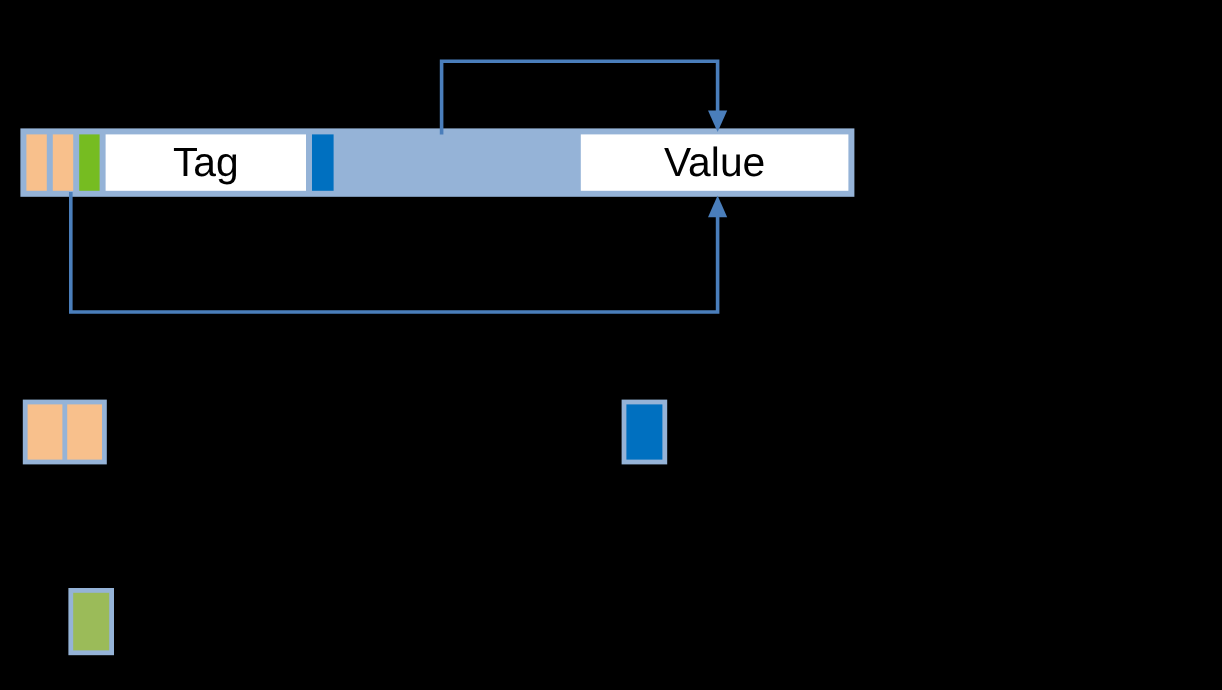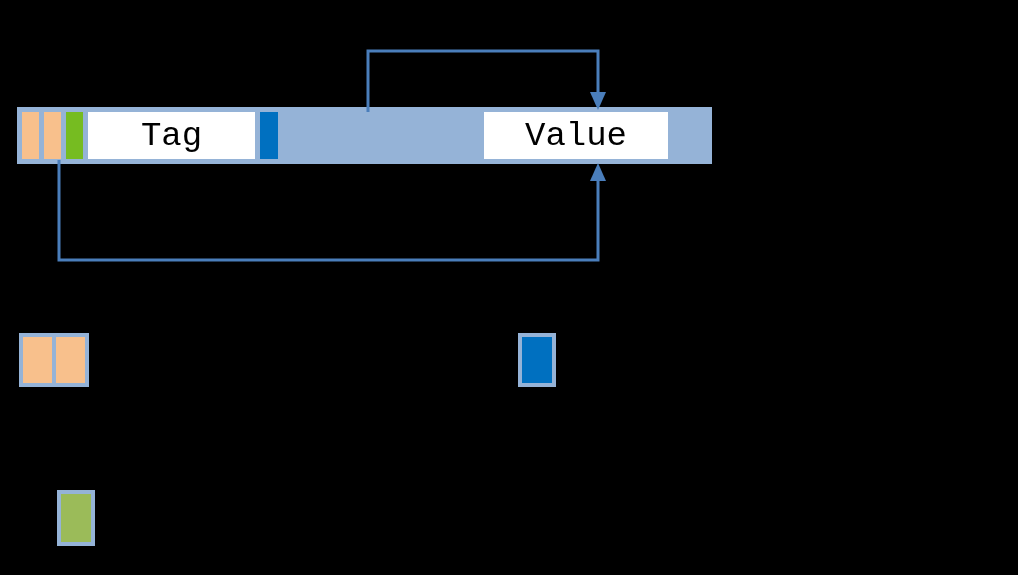--- a/index.html
+++ b/index.html
@@ -48,21 +48,21 @@
     background: #FFFFFF;
     display: flex;
     align-items: center;
     justify-content: center;
   }
 
   .seg-white .seg-label {
     font-size: 34px;
     line-height: 1;
     color: #000000;
-    font-family: Liberation Mono, monospace;
+    font-family: Liberation Sans, sans-serif;
     white-space: nowrap;
   }
 
   
   .connector {
     position: absolute;
     left: 0; top: 0;
     width: 1018px;
     height: 575px;
     pointer-events: none;
@@ -111,21 +111,21 @@
 
     <div class="seg seg-green" style="left:49px; width:17px;"></div>
 
     <div class="seg seg-white" style="left:71px; width:167px;">
       <span class="seg-label">Tag</span>
     </div>
 
     <div class="seg seg-blue" style="left:243px; width:18px;"></div>
 
 
-    <div class="seg seg-white" style="left:467px; width:184px;">
+    <div class="seg seg-white" style="left:467px; width:223px;">
       <span class="seg-label">Value</span>
     </div>
   </div>
 
   <svg class="connector" viewBox="0 0 1018 575">
 
     <g>
       <polyline points="368,112 368,51 598,51 598,96" fill="none" stroke="#4A7EBB" stroke-width="3"></polyline>
       <polygon points="598,110 590,92 606,92" fill="#4A7EBB"></polygon>
     </g>

